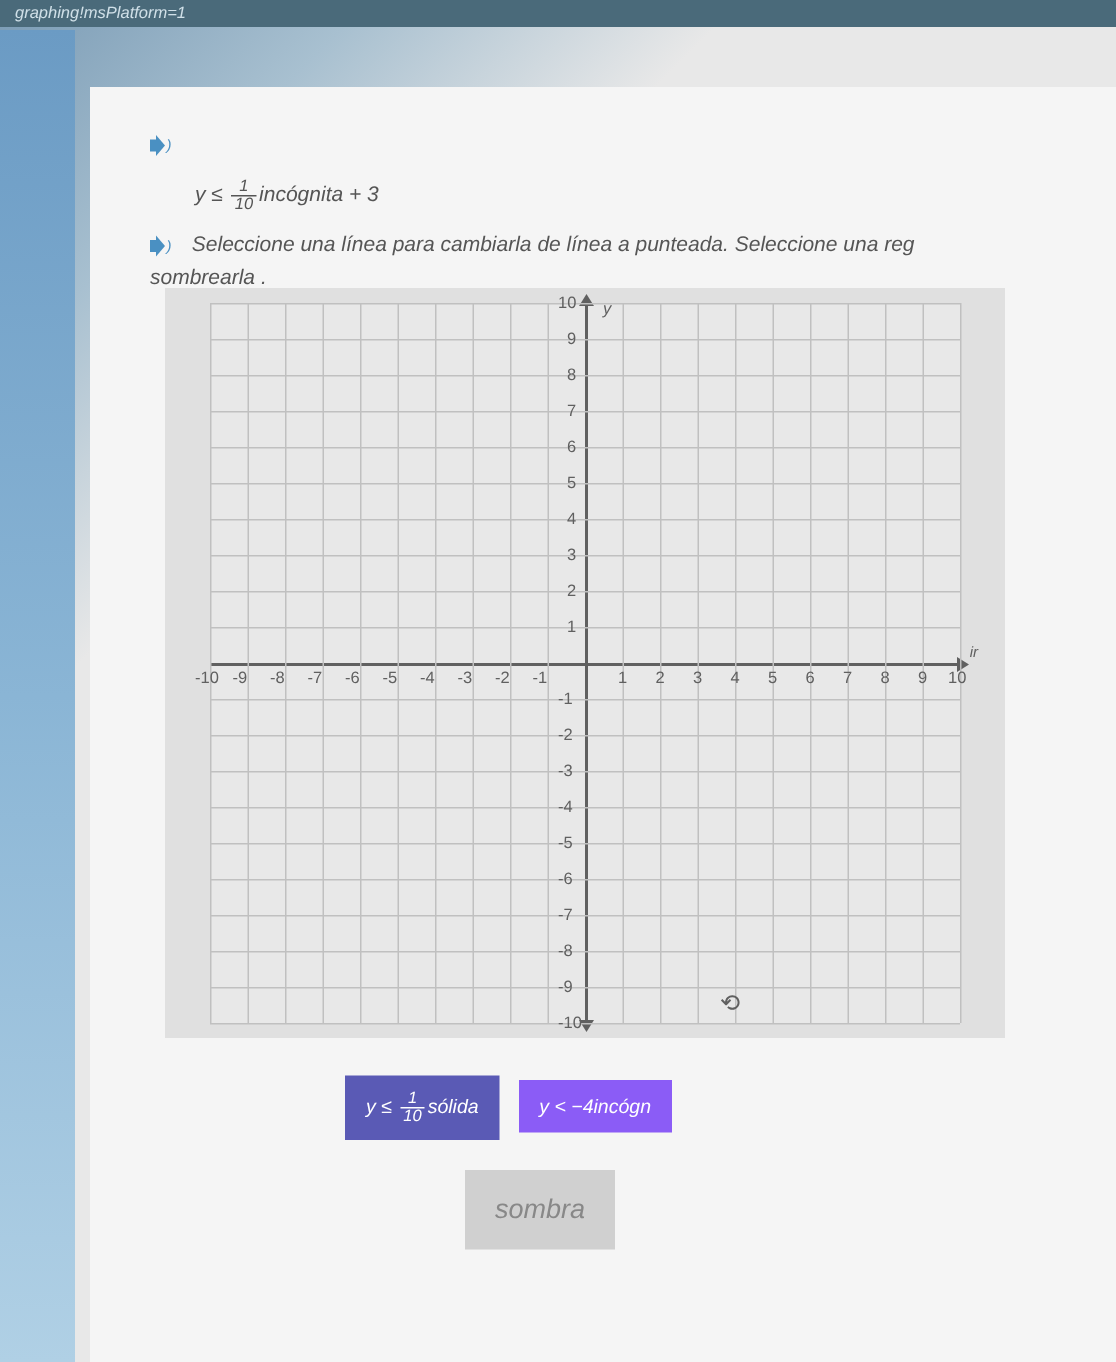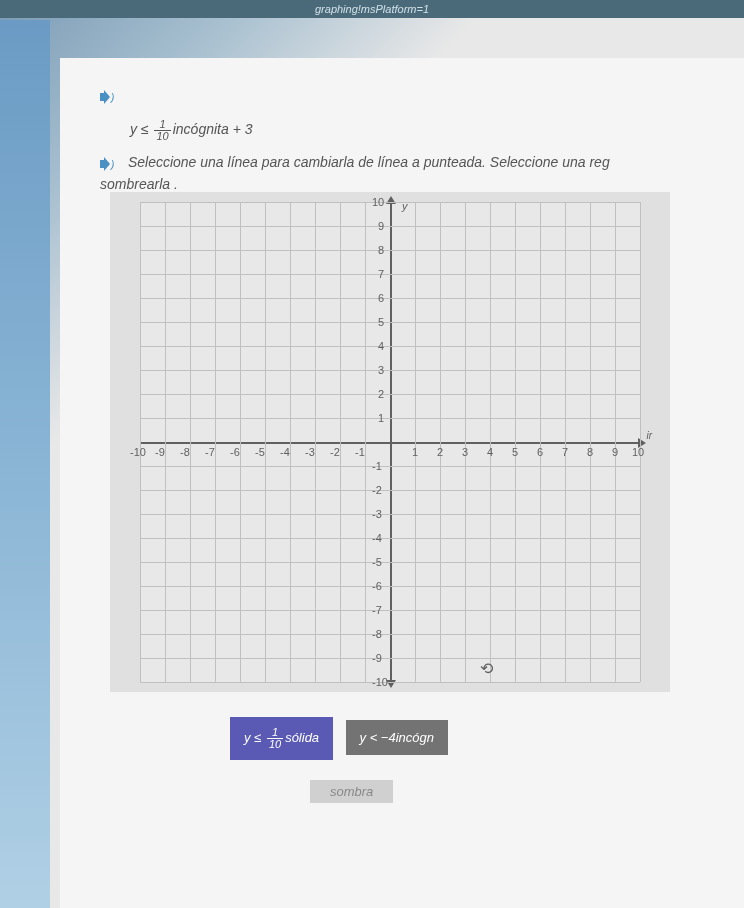--- a/index.html
+++ b/index.html
@@ -13,21 +13,21 @@
       width: 744px;
       height: 908px;
       overflow: hidden;
       position: relative;
     }
     .url-bar {
       background: #4a6a7a;
       color: #d0e0e8;
       font-size: 11px;
       padding: 3px 10px;
-      text-align: center;
+      text-align: left;
       font-style: italic;
     }
     .sidebar {
       position: absolute;
       left: 0;
       top: 20px;
       width: 50px;
       height: 888px;
       background: linear-gradient(180deg, #6b9bc4 0%, #8ab5d5 50%, #b0d0e5 100%);
     }
@@ -223,35 +223,35 @@
       font-size: 13px;
       font-style: italic;
       margin-right: 8px;
       border: none;
       cursor: pointer;
     }
     .btn-purple {
       background: #5a5ab5;
     }
     .btn-blue {
-      background: #737373;
+      background: #8b5cf6;
     }
     .btn .fraction {
       color: white;
     }
     .btn .fraction .num {
       border-bottom: 1px solid white;
     }
     .sombra-btn {
       margin-top: 20px;
       margin-left: 210px;
-      padding: 4px 20px;
+      padding: 16px 20px;
       background: #d0d0d0;
       color: #888;
-      font-size: 13px;
+      font-size: 18px;
       border: none;
       font-style: italic;
     }
   </style>
 </head>
 <body>
 
 <div class="url-bar">graphing!msPlatform=1</div>
 
 <div class="sidebar"></div>

